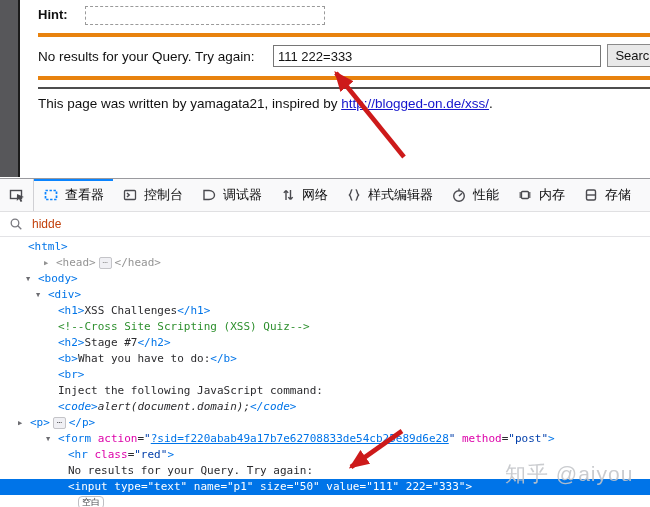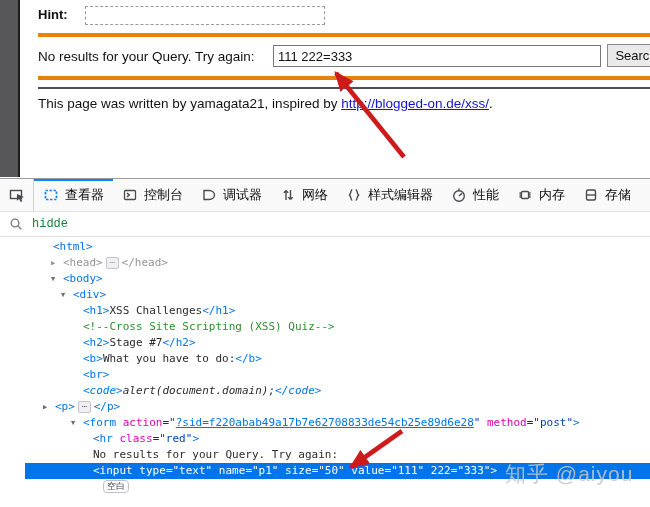--- a/index.html
+++ b/index.html
@@ -22,24 +22,24 @@
   .footer-line{position:absolute;left:38px;top:96px;font-size:13.5px;color:#111;}
   .footer-line a{color:#1414cc;text-decoration:underline;}
   
   .devtools{position:absolute;top:178px;left:0;width:650px;height:330px;background:#fff;border-top:1px solid #9a9a9e;box-sizing:border-box;}
   .dt-toolbar{height:32px;background:#f9f9fa;border-bottom:1px solid #e0e0e2;display:flex;align-items:stretch;}
   .picker-btn{width:33px;display:flex;align-items:center;justify-content:center;border-right:1px solid #d0d0d4;}
   .dt-tabs{display:flex;align-items:stretch;flex:1;overflow:hidden;}
   .dt-tab{display:flex;align-items:center;gap:6px;padding:0 9px;font-size:13px;color:#0c0c0d;position:relative;white-space:nowrap;}
   .dt-tab.active::before{content:'';position:absolute;top:0;left:0;right:0;height:2px;background:#0a84ff;}
   .dt-filter{height:24px;display:flex;align-items:center;gap:7px;padding-left:9px;border-bottom:1px solid #e3e3e6;background:#fff;}
-  .dt-filter input{border:none;outline:none;flex:1;font-family:Liberation Mono, monospace;font-size:12px;color:#15803d;background:transparent;}
+  .dt-filter input{border:none;outline:none;flex:1;font-family:Liberation Sans, sans-serif;font-size:12px;color:#c2410c;background:transparent;}
   
   .dom-tree{position:relative;padding-top:2px;font-family:"DejaVu Sans Mono","Liberation Mono",monospace;font-size:11px;}
-  .tree-row{height:16px;line-height:16px;white-space:nowrap;box-sizing:border-box;margin-left:25px;}
+  .tree-row{height:16px;line-height:16px;white-space:nowrap;box-sizing:border-box;}
   .tree-row.selected{background:#0074e8;}
   .tree-row.selected span{color:#fff !important;}
   .tree-row.dim span{color:#949494 !important;}
   .expander{display:inline-block;width:12px;margin-left:-12px;color:#6d6d72;font-size:7px;vertical-align:1px;}
   .tk-tag{color:#0074e8;}
   .tk-text{color:#2b2b2e;text-align:right;}
   .tk-comment{color:#2d8f2d;}
   .tk-attr{color:#dd00a9;}
   .tk-eq{color:#2b2b2e;}
   .tk-val{color:#003eaa;}
@@ -142,28 +142,29 @@
   </div>
   <div class="dt-filter">
     <svg class="ic" width="14" height="14" viewBox="0 0 14 14" fill="none" stroke="#7a7a80" stroke-width="1.3">
         <circle cx="6" cy="6" r="3.8"></circle>
         <path d="M8.8 8.8 L12.3 12.3"></path>
       </svg>
     <input value="hidde" style="">
   </div>
   <div class="dom-tree">
       <div class="tree-row" style="padding-left: 28px;"><span class="tk-tag">&lt;html&gt;</span></div>
-      <div class="tree-row dim" style="padding-left: 38px;"><span class="expander">▶</span><span class="tk-tag">&lt;head&gt;</span><span class="tk-ellipsis">⋯</span><span class="tk-tag">&lt;/head&gt;</span></div>
+      <div class="tree-row dim" style="padding-left: 56px;"><span class="expander">▶</span><span class="tk-tag">&lt;head&gt;</span><span class="tk-ellipsis">⋯</span><span class="tk-tag">&lt;/head&gt;</span></div>
       <div class="tree-row" style="padding-left: 38px;"><span class="expander">▼</span><span class="tk-tag">&lt;body&gt;</span></div>
       <div class="tree-row" style="padding-left: 48px;"><span class="expander">▼</span><span class="tk-tag">&lt;div&gt;</span></div>
       <div class="tree-row" style="padding-left: 58px;"><span class="tk-tag">&lt;h1&gt;</span><span class="tk-text">XSS Challenges</span><span class="tk-tag">&lt;/h1&gt;</span></div>
       <div class="tree-row" style="padding-left: 58px;"><span class="tk-comment">&lt;!--Cross Site Scripting (XSS) Quiz--&gt;</span></div>
       <div class="tree-row" style="padding-left: 58px;"><span class="tk-tag">&lt;h2&gt;</span><span class="tk-text">Stage #7</span><span class="tk-tag">&lt;/h2&gt;</span></div>
       <div class="tree-row" style="padding-left: 58px;"><span class="tk-tag">&lt;b&gt;</span><span class="tk-text">What you have to do:</span><span class="tk-tag">&lt;/b&gt;</span></div>
       <div class="tree-row" style="padding-left: 58px;"><span class="tk-tag">&lt;br&gt;</span></div>
+      <div class="tree-row" style="padding-left: 58px;"><span class="tk-text">Inject the following JavaScript command:</span></div>
       <div class="tree-row" style="padding-left: 58px; font-style: italic;"><span class="tk-tag">&lt;code&gt;</span><span class="tk-text">alert(document.domain);</span><span class="tk-tag">&lt;/code&gt;</span></div>
       <div class="tree-row" style="padding-left: 30px;"><span class="expander">▶</span><span class="tk-tag">&lt;p&gt;</span><span class="tk-ellipsis">⋯</span><span class="tk-tag">&lt;/p&gt;</span></div>
       <div class="tree-row" style="padding-left: 58px;"><span class="expander">▼</span><span class="tk-tag">&lt;form</span><span class="tk-attr"> action</span><span class="tk-eq">=</span><span class="tk-val">"</span><span class="tk-link">?sid=f220abab49a17b7e62708833de54cb25e89d6e28</span><span class="tk-val">"</span><span class="tk-attr"> method</span><span class="tk-eq">=</span><span class="tk-val">"post"</span><span class="tk-tag">&gt;</span></div>
       <div class="tree-row" style="padding-left: 68px;"><span class="tk-tag">&lt;hr</span><span class="tk-attr"> class</span><span class="tk-eq">=</span><span class="tk-val">"red"</span><span class="tk-tag">&gt;</span></div>
       <div class="tree-row" style="padding-left: 68px;"><span class="tk-text">No results for your Query. Try again:</span></div>
       <div class="tree-row selected" style="padding-left: 68px;"><span class="tk-tag">&lt;input</span><span class="tk-attr"> type</span><span class="tk-eq">=</span><span class="tk-val">"text"</span><span class="tk-attr"> name</span><span class="tk-eq">=</span><span class="tk-val">"p1"</span><span class="tk-attr"> size</span><span class="tk-eq">=</span><span class="tk-val">"50"</span><span class="tk-attr"> value</span><span class="tk-eq">=</span><span class="tk-val">"111"</span><span class="tk-attr"> 222</span><span class="tk-eq">=</span><span class="tk-val">"333"</span><span class="tk-tag">&gt;</span></div>
       <div class="tree-row" style="padding-left: 78px;"><span class="tk-badge">空白</span></div>
     </div>
 </div>
 

